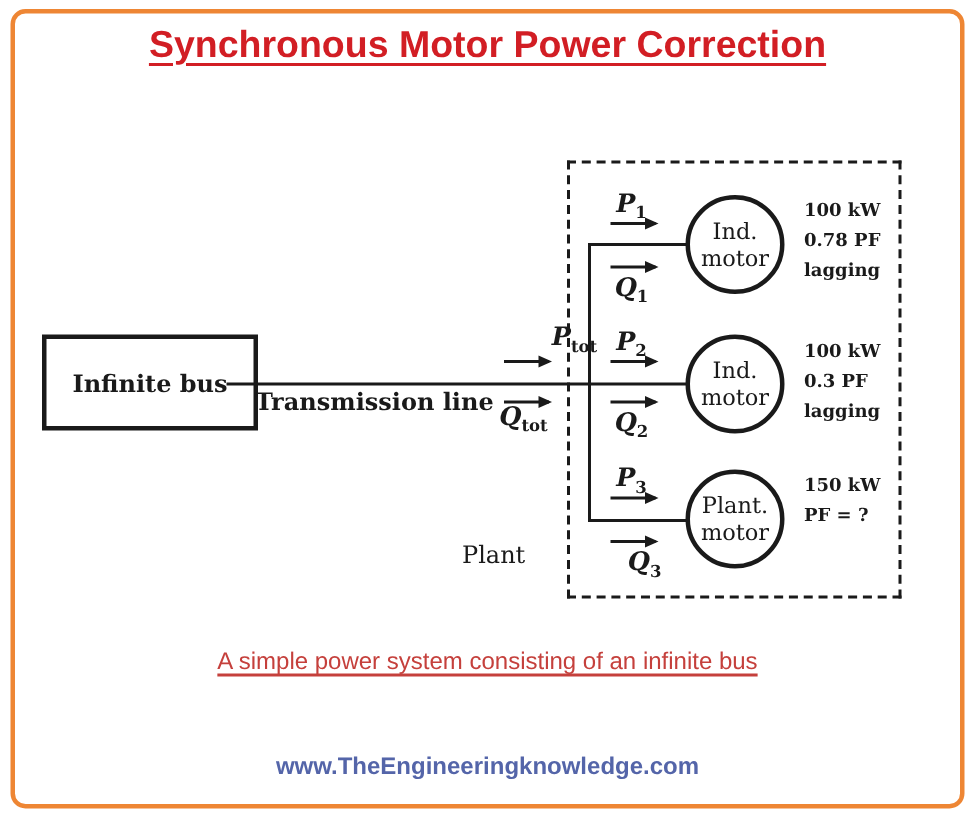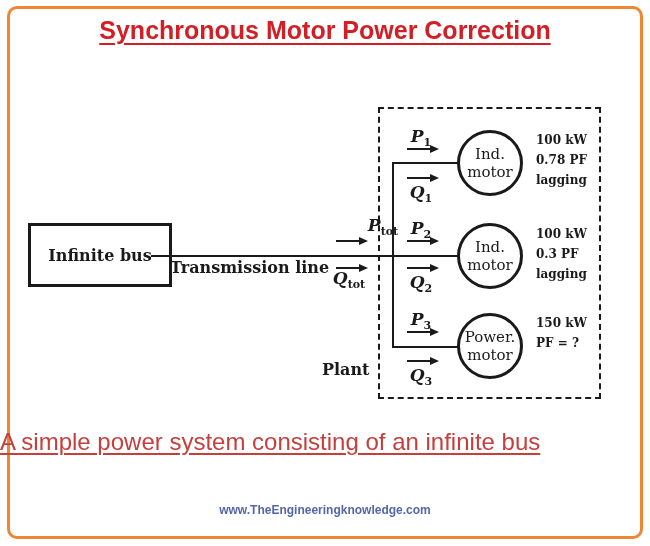--- a/index.html
+++ b/index.html
@@ -81,32 +81,33 @@
     font-size:15px;font-weight:400;line-height:18px;color:var(--ink);
   }
   .spec{
     position:absolute;left:536px;
     font-family:"DejaVu Serif","Liberation Serif",serif;
     font-size:12px;font-weight:600;line-height:20px;color:var(--ink);
     white-space:nowrap;
   }
   .caption{
     position:absolute;left:0;top:428px;width:100%;
-    font-size:24px;line-height:28px;
+    text-align:center;
+    font-size:16px;line-height:28px;
     color:var(--caption-red);
   }
   .caption .cap-line{
     text-decoration:underline;
     text-decoration-thickness:1.5px;
     text-underline-offset:3px;
   }
   .website{
     position:absolute;left:0;top:503px;width:100%;
     text-align:center;
-    font-size:12px;font-weight:600;
+    font-size:16px;font-weight:600;
     color:var(--website-blue);
   }
 </style>
 </head>
 <body>
 
 <div class="frame"></div>
 
 <h1 class="title">Synchronous Motor Power Correction</h1>
 
@@ -118,21 +119,21 @@
 
   <div class="hline" style="left:151px;top:255px;width:307px;"></div>
   <div class="serif-lbl" style="left:170px;top:258px;width:140px;text-align:center;">Transmission line</div>
 
   <div class="pq" style="left:329px;top:215px;margin-left:34px;"><span>P</span><sub>tot</sub></div>
   <div class="arrow" style="left:336px;top:240px;width:30px;"></div>
   <div class="arrow" style="left:336px;top:267px;width:30px;"></div>
   <div class="pq" style="left:329px;top:268px;"><span>Q</span><sub>tot</sub></div>
 
   <div class="plantbox"></div>
-  <div class="serif-lbl" style="left:322px;top:360px;font-weight:bold;">Plant</div>
+  <div class="serif-lbl" style="left:308px;top:360px;font-weight:normal;">Plant</div>
 
   <div class="vline" style="left:392px;top:162px;height:186px;"></div>
 
   <div class="hline" style="left:393px;top:162px;width:65px;"></div>
   <div class="pq" style="left:401px;top:126px;"><span>P</span><sub>1</sub></div>
   <div class="arrow" style="left:407px;top:148px;width:30px;"></div>
   <div class="arrow" style="left:407px;top:177px;width:30px;"></div>
   <div class="pq" style="left:401px;top:182px;"><span>Q</span><sub>1</sub></div>
   <div class="motor" style="left:457px;top:130px;">
     <span>Ind.</span>
@@ -155,23 +156,23 @@
   <div class="spec" style="top:224px;">
     <div>100 kW</div>
     <div>0.3 PF</div>
     <div>lagging</div>
   </div>
 
   <div class="hline" style="left:393px;top:346px;width:65px;"></div>
   <div class="pq" style="left:401px;top:309px;"><span>P</span><sub>3</sub></div>
   <div class="arrow" style="left:407px;top:331px;width:30px;"></div>
   <div class="arrow" style="left:407px;top:360px;width:30px;"></div>
-  <div class="pq" style="left:401px;top:365px;"><span>Q</span><sub>3</sub></div>
+  <div class="pq" style="left:401px;top:365px;text-align:right;"><span>Q</span><sub>3</sub></div>
   <div class="motor" style="left:457px;top:313px;">
-    <span>Power.</span>
+    <span>Plant.</span>
     <span>motor</span>
   </div>
   <div class="spec" style="top:313px;">
     <div>150 kW</div>
     <div>PF = ?</div>
   </div>
 
 </div>
 
 <div class="caption">

